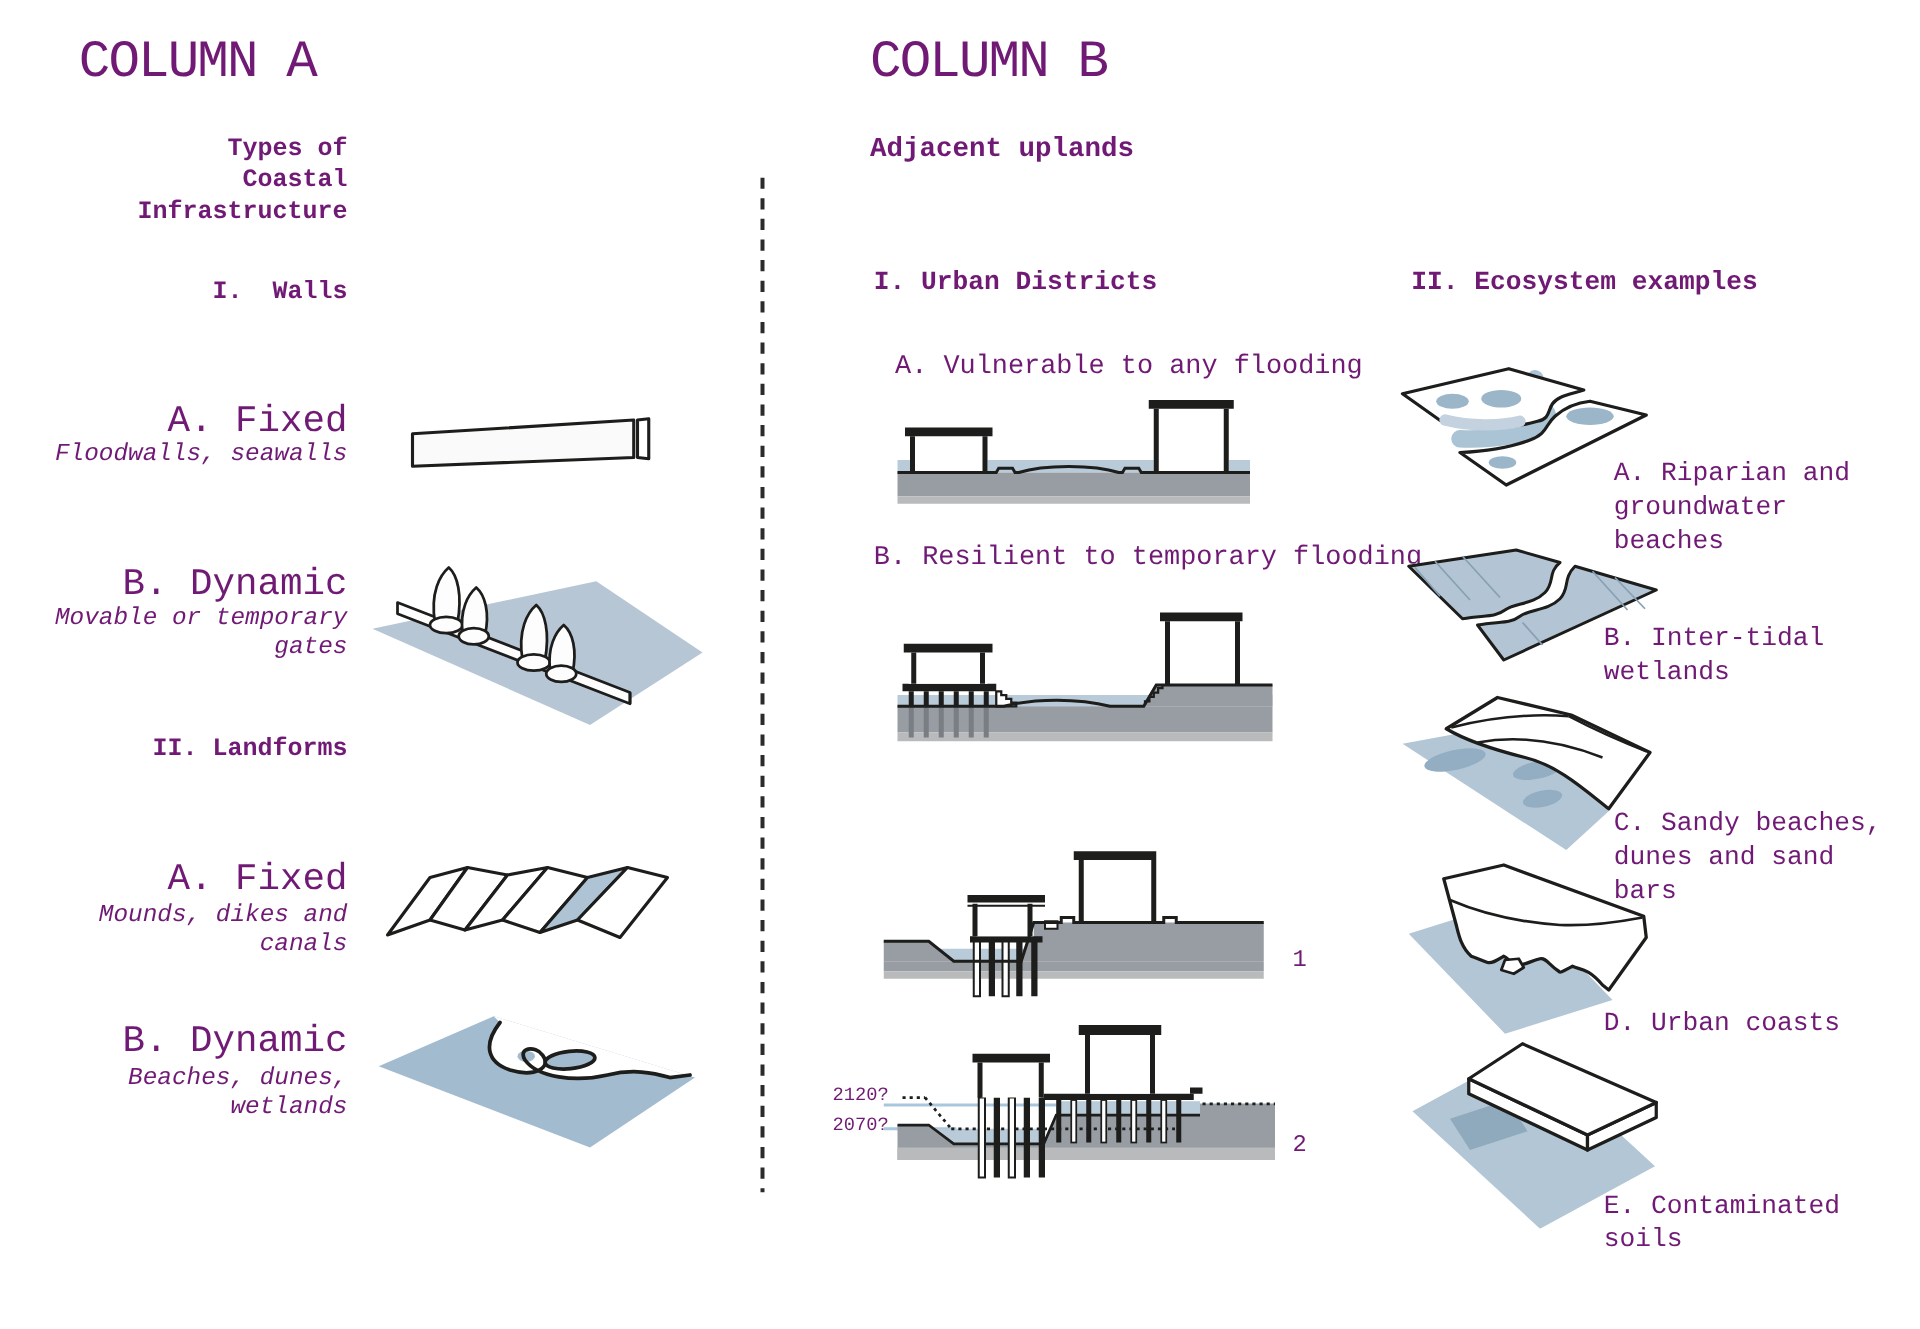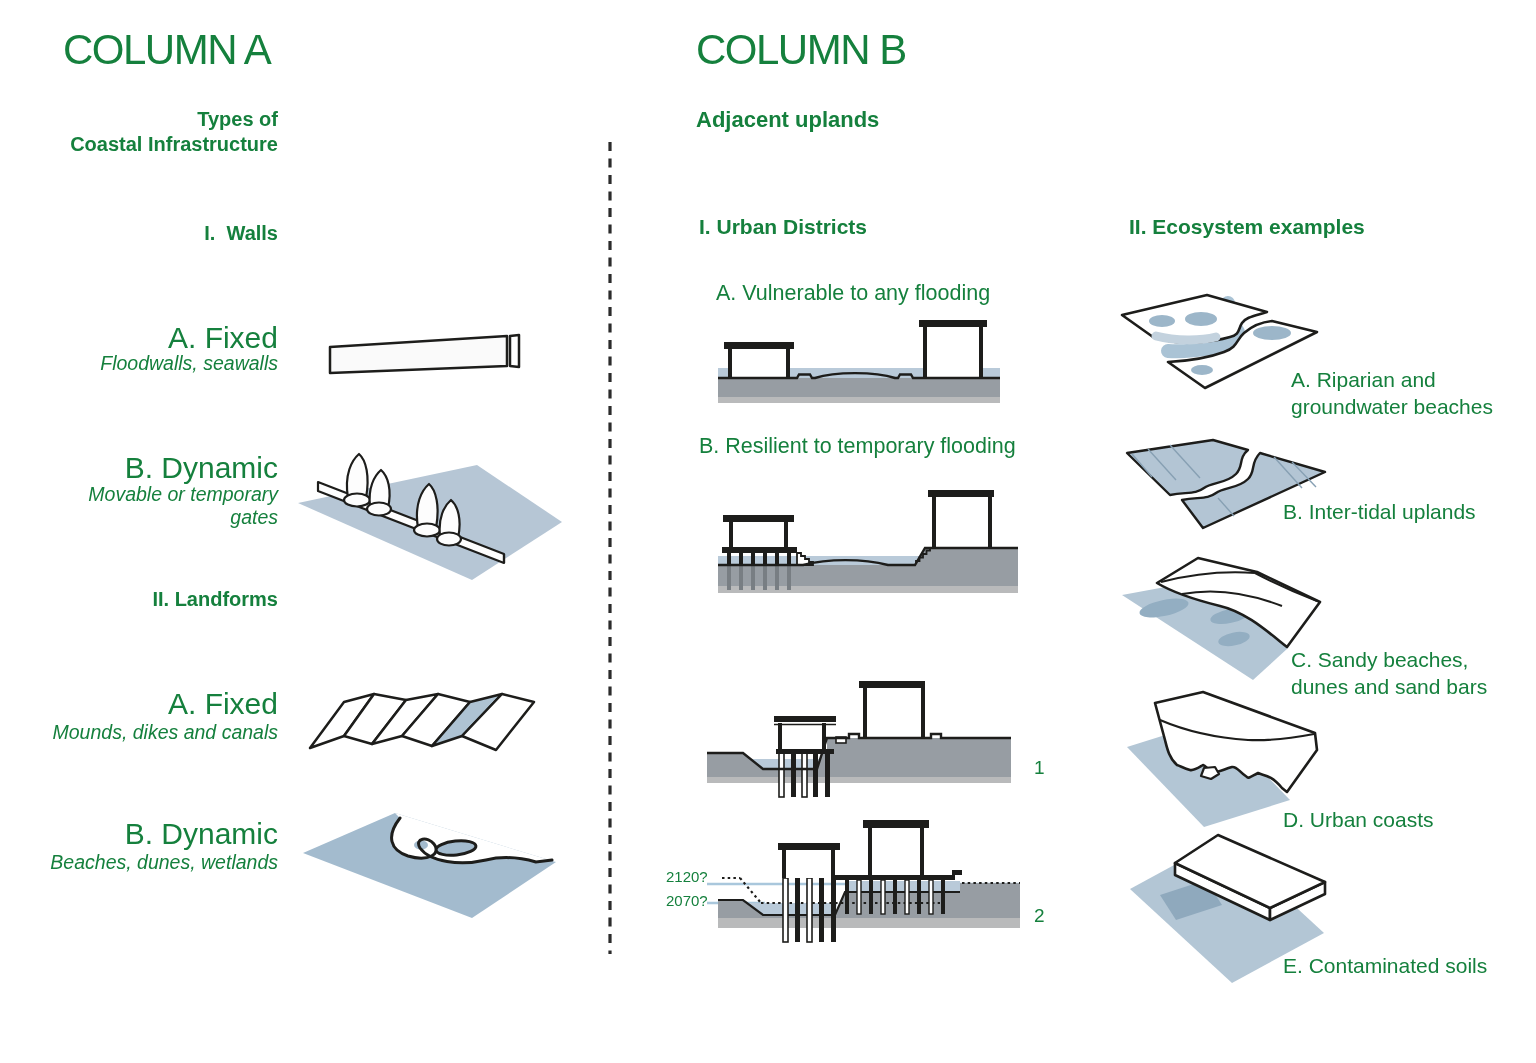--- a/index.html
+++ b/index.html
@@ -1,18 +1,18 @@
 <!DOCTYPE html>
 <html><head>
 <meta charset="utf-8">
 <style>
   html,body{margin:0;padding:0;background:#fff;}
   #canvas{position:relative;width:1536px;height:1063px;background:#ffffff;overflow:hidden;}
   .abs{position:absolute;}
-  .t{color:#15803d;font-family:Liberation Sans, sans-serif;}
+  .t{color:#701a75;font-family:Liberation Mono, monospace;}
   .b{font-weight:bold;}
   .i{font-style:italic;}
   .ra{text-align:right;}
   .pre{white-space:pre-line;}
   .coltitle{font-size:42px;letter-spacing:-1.5px;font-weight:500;}
   .subA{font-size:20px;line-height:25px;}
   .headA{font-size:20px;}
   .lblA{font-size:30px;line-height:26px;}
   .descA{font-size:19.5px;line-height:23px;}
   .subB{font-size:22px;}
@@ -243,21 +243,21 @@
     <path d="M 142 21 C 132 31 138 39 130 47 C 120 57 106 55 98 61 C 90 67 82 65 64 68 L 85 96 L 207 40 Z" fill="#b3c5d4" stroke="#1d1d1b" stroke-width="2.4" stroke-linejoin="round"></path>
     <g stroke="#87a0b3" stroke-width="1.4">
       <line x1="30" y1="17" x2="58" y2="48"></line>
       <line x1="52" y1="13" x2="82" y2="46"></line>
       <line x1="14" y1="22" x2="34" y2="45"></line>
       <line x1="156" y1="25" x2="184" y2="56"></line>
       <line x1="174" y1="30" x2="198" y2="55"></line>
       <line x1="100" y1="66" x2="116" y2="84"></line>
     </g>
   </svg>
-  <div class="abs t lblE" style="left:1283px;top:498px;width:240px;">B. Inter-tidal uplands</div>
+  <div class="abs t lblE" style="left:1283px;top:498px;width:240px;">B. Inter-tidal wetlands</div>
 
   <svg class="abs" style="left:1118px;top:550px;" width="205" height="132" viewBox="0 0 205 132">
     <polygon points="4,45 118,24 170,98 135,130" fill="#b3c6d5"></polygon>
     <g fill="#93aec2">
       <ellipse cx="46" cy="58" rx="25" ry="8" transform="rotate(-12 46 58)"></ellipse>
       <ellipse cx="112" cy="66" rx="20" ry="7" transform="rotate(-12 112 66)"></ellipse>
       <ellipse cx="116" cy="89" rx="16" ry="6.5" transform="rotate(-12 116 89)"></ellipse>
     </g>
     <path d="M 39 33 L 80 8 L 139 22 L 202 52 L 169 97 C 150 82 128 62 102 56 C 78 50 54 42 39 33 Z" fill="#ffffff" stroke="#1d1d1b" stroke-width="2.6" stroke-linejoin="round"></path>
     <path d="M 43 32 C 78 23 110 21 137 23" fill="none" stroke="#1d1d1b" stroke-width="2"></path>

